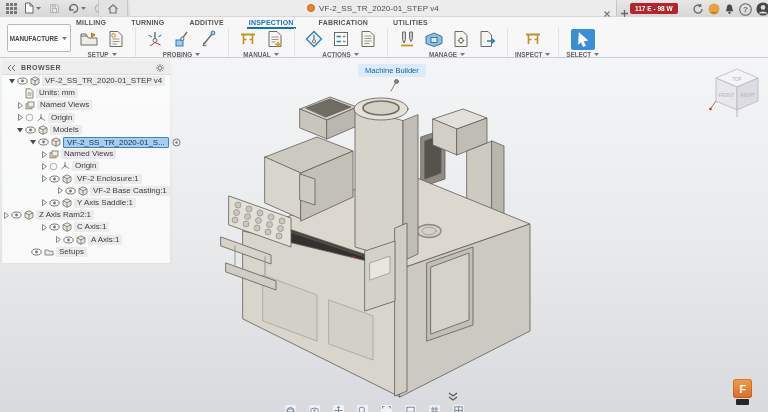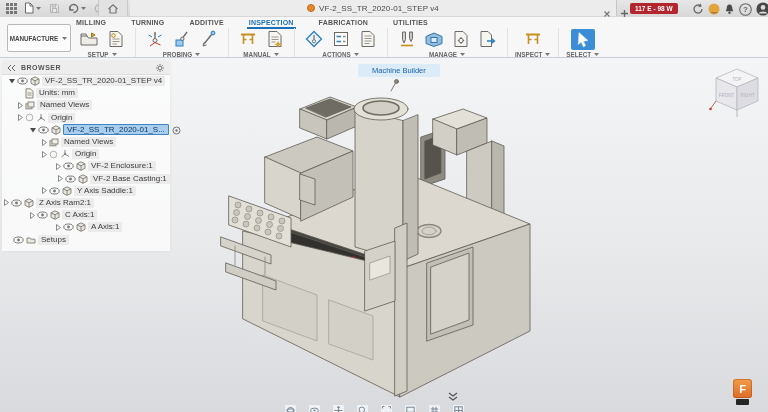--- a/index.html
+++ b/index.html
@@ -42,21 +42,21 @@
            border-radius:2px;cursor:pointer}
   .grp-btn.sel{background:#3b8ed6}
   .grp-label{display:flex;align-items:center;gap:2px;font-size:6.3px;font-weight:bold;color:#666;
              margin-top:1px;cursor:pointer}
 
   
   .canvas{position:absolute;top:57px;left:0;right:0;bottom:0;
           background:linear-gradient(180deg,#f4f5f6 0%,#e8e9eb 55%,#d8dadd 100%);
           border-top:1px solid #c6cdd6}
   .chip{position:absolute;left:358px;top:6px;background:#dcebf8;color:#1464a9;
-        font-size:7.5px;padding:2px 14px;border-radius:2px;cursor:pointer}
+        font-size:7.5px;padding:2px 7px;border-radius:2px;cursor:pointer}
   .viewcube{position:absolute;left:706px;top:3px;cursor:pointer}
   .machine{position:absolute;left:205px;top:21px;cursor:pointer}
   .chev{position:absolute;left:446px;top:329px;cursor:pointer}
   .navbar{position:absolute;left:285px;top:347px;display:flex;gap:13px}
   .nav-btn{width:11px;height:11px;display:flex;align-items:center;justify-content:center;
            background:#eef2f6;border-radius:1px;cursor:pointer}
   .watermark{position:absolute;left:733px;top:321px}
   .wm-tile{width:19px;height:19px;border-radius:3px;background:linear-gradient(#f29c49,#dd6c28);
            display:flex;align-items:center;justify-content:center;color:#fff;font-weight:bold;
            font-size:11px;box-shadow:0 0 0 1px rgba(150,70,10,.4) inset}
@@ -511,20 +511,42 @@
             </svg>
           </span>
           <span class="ic ">
             <svg width="10" height="10" viewBox="0 0 10 10" xmlns="http://www.w3.org/2000/svg">
               <path d="M5 5 L5 1 M5 5 L1.5 8 M5 5 L9 7.5" stroke="#8a887e"></path>
               <circle cx="5" cy="5" r="1.2" fill="#8a887e"></circle>
             </svg>
           </span>
           <span class="lbl">Origin</span>
         </div>
+        <div class="row" style="padding-left:14px">
+          <span class="slot">
+            <span class="ic ">
+              <svg width="8" height="8" viewBox="0 0 8 8" xmlns="http://www.w3.org/2000/svg">
+                <path d="M1 2 h6 l-3 4.5 Z" fill="#4a4a4a"></path>
+              </svg>
+            </span>
+          </span>
+          <span class="ic ">
+            <svg width="11" height="8" viewBox="0 0 11 8" xmlns="http://www.w3.org/2000/svg">
+              <ellipse cx="5.5" cy="4" rx="4.7" ry="3" fill="none" stroke="#777"></ellipse>
+              <circle cx="5.5" cy="4" r="1.4" fill="#777"></circle>
+            </svg>
+          </span>
+          <span class="ic ">
+            <svg width="10" height="10" viewBox="0 0 10 10" xmlns="http://www.w3.org/2000/svg">
+              <path d="M5 0.8 L9 2.8 V7.3 L5 9.3 L1 7.3 V2.8 Z" fill="#e8e6e0" stroke="#8a887e"></path>
+              <path d="M1 2.8 L5 4.8 L9 2.8 M5 4.8 V9.3" fill="none" stroke="#8a887e"></path>
+            </svg>
+          </span>
+          <span class="lbl">Models</span>
+        </div>
         <div class="row selected" style="padding-left:27px">
           <span class="slot">
             <span class="ic ">
               <svg width="8" height="8" viewBox="0 0 8 8" xmlns="http://www.w3.org/2000/svg">
                 <path d="M1 2 h6 l-3 4.5 Z" fill="#4a4a4a"></path>
               </svg>
             </span>
           </span>
           <span class="ic ">
             <svg width="11" height="8" viewBox="0 0 11 8" xmlns="http://www.w3.org/2000/svg">
@@ -576,21 +598,21 @@
             </svg>
           </span>
           <span class="ic ">
             <svg width="10" height="10" viewBox="0 0 10 10" xmlns="http://www.w3.org/2000/svg">
               <path d="M5 5 L5 1 M5 5 L1.5 8 M5 5 L9 7.5" stroke="#8a887e"></path>
               <circle cx="5" cy="5" r="1.2" fill="#8a887e"></circle>
             </svg>
           </span>
           <span class="lbl">Origin</span>
         </div>
-        <div class="row" style="padding-left:52px">
+        <div class="row" style="padding-left:38px">
           <span class="slot">
             <span class="ic ">
               <svg width="8" height="9" viewBox="0 0 8 9" xmlns="http://www.w3.org/2000/svg">
                 <path d="M2.5 1.5 l4 3 -4 3 Z" fill="none" stroke="#8a8a8a"></path>
               </svg>
             </span>
           </span>
           <span class="ic ">
             <svg width="11" height="8" viewBox="0 0 11 8" xmlns="http://www.w3.org/2000/svg">
               <ellipse cx="5.5" cy="4" rx="4.7" ry="3" fill="none" stroke="#777"></ellipse>
@@ -664,21 +686,21 @@
             </svg>
           </span>
           <span class="ic ">
             <svg width="10" height="10" viewBox="0 0 10 10" xmlns="http://www.w3.org/2000/svg">
               <path d="M5 0.8 L9 2.8 V7.3 L5 9.3 L1 7.3 V2.8 Z" fill="#e8e6e0" stroke="#8a887e"></path>
               <path d="M1 2.8 L5 4.8 L9 2.8 M5 4.8 V9.3" fill="none" stroke="#8a887e"></path>
             </svg>
           </span>
           <span class="lbl">Z Axis Ram2:1</span>
         </div>
-        <div class="row" style="padding-left:26px">
+        <div class="row" style="padding-left:38px">
           <span class="slot">
             <span class="ic ">
               <svg width="8" height="9" viewBox="0 0 8 9" xmlns="http://www.w3.org/2000/svg">
                 <path d="M2.5 1.5 l4 3 -4 3 Z" fill="none" stroke="#8a8a8a"></path>
               </svg>
             </span>
           </span>
           <span class="ic ">
             <svg width="11" height="8" viewBox="0 0 11 8" xmlns="http://www.w3.org/2000/svg">
               <ellipse cx="5.5" cy="4" rx="4.7" ry="3" fill="none" stroke="#777"></ellipse>
@@ -708,21 +730,21 @@
             </svg>
           </span>
           <span class="ic ">
             <svg width="10" height="10" viewBox="0 0 10 10" xmlns="http://www.w3.org/2000/svg">
               <path d="M5 0.8 L9 2.8 V7.3 L5 9.3 L1 7.3 V2.8 Z" fill="#e8e6e0" stroke="#8a887e"></path>
               <path d="M1 2.8 L5 4.8 L9 2.8 M5 4.8 V9.3" fill="none" stroke="#8a887e"></path>
             </svg>
           </span>
           <span class="lbl">A Axis:1</span>
         </div>
-        <div class="row" style="padding-left:2px">
+        <div class="row" style="padding-left:20px">
           <span class="slot"></span>
           <span class="ic ">
             <svg width="11" height="8" viewBox="0 0 11 8" xmlns="http://www.w3.org/2000/svg">
               <ellipse cx="5.5" cy="4" rx="4.7" ry="3" fill="none" stroke="#777"></ellipse>
               <circle cx="5.5" cy="4" r="1.4" fill="#777"></circle>
             </svg>
           </span>
           <span class="ic ">
             <svg width="10" height="8" viewBox="0 0 10 8" xmlns="http://www.w3.org/2000/svg">
               <path d="M1 2 h3 l1 1.2 h4 V7 H1 Z" fill="#ece9e2" stroke="#8a887e"></path>

